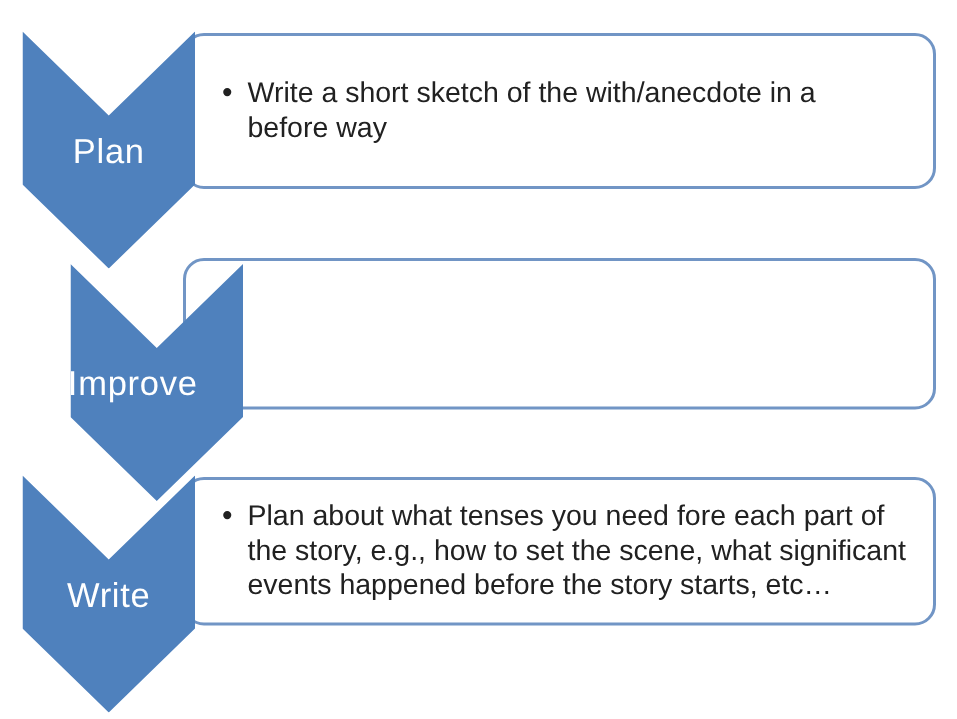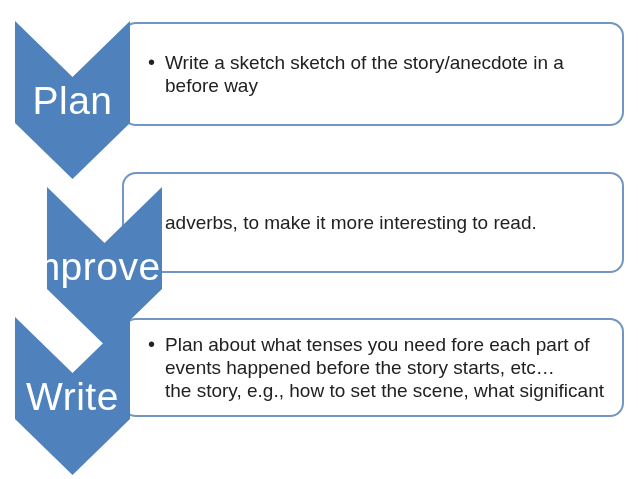--- a/index.html
+++ b/index.html
@@ -54,80 +54,79 @@
   
   .chevron {
     position: absolute;
     left: 15px;
     width: 115px;
     height: 158px;
     z-index: 2;
     pointer-events: auto;
   }
   .ch1 { top: 21px; }
-  .ch2 { top: 187px; padding-left: 32px; }
+  .ch2 { top: 176px; padding-left: 32px; }
   .ch3 { top: 317px; }
   .chevron svg { display: block; width: 100%; height: 100%; }
   .chevron polygon { fill: var(--accent, #4f81bd); }
   .chev-label {
     position: absolute;
     left: 0;
     right: 0;
     top: 80px;
     transform: translateY(-50%);
     text-align: center;
     color: var(--label, #ffffff);
-    font-size: 39px;
+    font-size: 23px;
     letter-spacing: 0.5px;
   }
 </style>
 </head>
 <body>
 
 <div class="slide">
 
   <div class="textbox tb1">
     <div class="bullet-row">
       <span class="bullet-glyph">•</span>
       <div class="bullet-lines">
-        <div>Write a sketch sketch of the story/anecdote in a</div>
+        <div>Write a short sketch of the with/anecdote in a</div>
         <div>before way</div>
         <div></div>
       </div>
     </div>
   </div>
   <div class="chevron ch1">
     <svg viewBox="0 0 115 158" preserveAspectRatio="none">
       <polygon points="0,0 57.5,56 115,0 115,102 57.5,158 0,102"></polygon>
     </svg>
     <div class="chev-label">Plan</div>
   </div>
 
   <div class="textbox tb2">
     <div class="bullet-row">
       <span class="bullet-glyph">•</span>
       <div class="bullet-lines">
-        <div>adverbs, to make it more interesting to read.</div>
       </div>
     </div>
   </div>
   <div class="chevron ch2">
     <svg viewBox="0 0 115 158" preserveAspectRatio="none">
       <polygon points="0,0 57.5,56 115,0 115,102 57.5,158 0,102"></polygon>
     </svg>
     <div class="chev-label">Improve</div>
   </div>
 
   <div class="textbox tb3">
     <div class="bullet-row">
       <span class="bullet-glyph">•</span>
       <div class="bullet-lines">
         <div>Plan about what tenses you need fore each part of</div>
+        <div>the story, e.g., how to set the scene, what significant</div>
         <div>events happened before the story starts, etc…</div>
-        <div>the story, e.g., how to set the scene, what significant</div>
       </div>
     </div>
   </div>
   <div class="chevron ch3">
     <svg viewBox="0 0 115 158" preserveAspectRatio="none">
       <polygon points="0,0 57.5,56 115,0 115,102 57.5,158 0,102"></polygon>
     </svg>
     <div class="chev-label">Write</div>
   </div>
 

